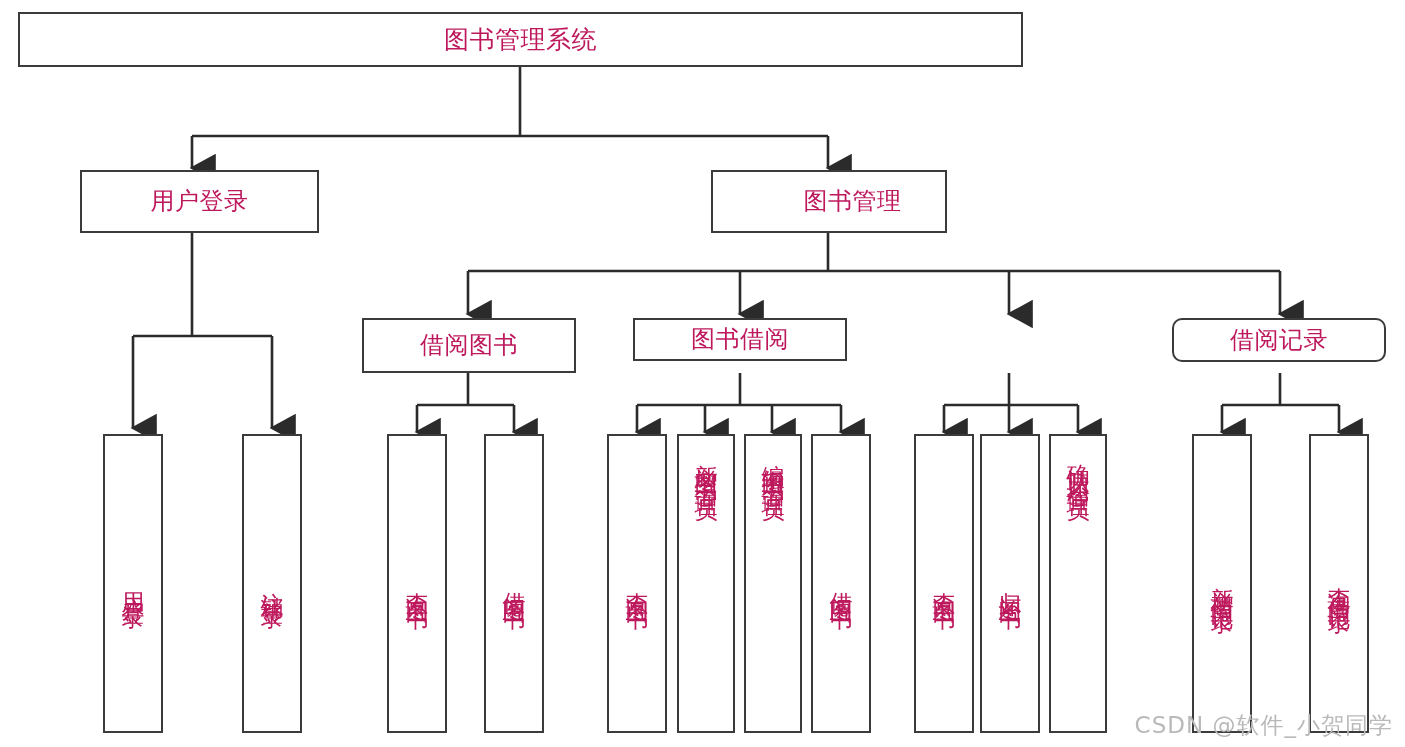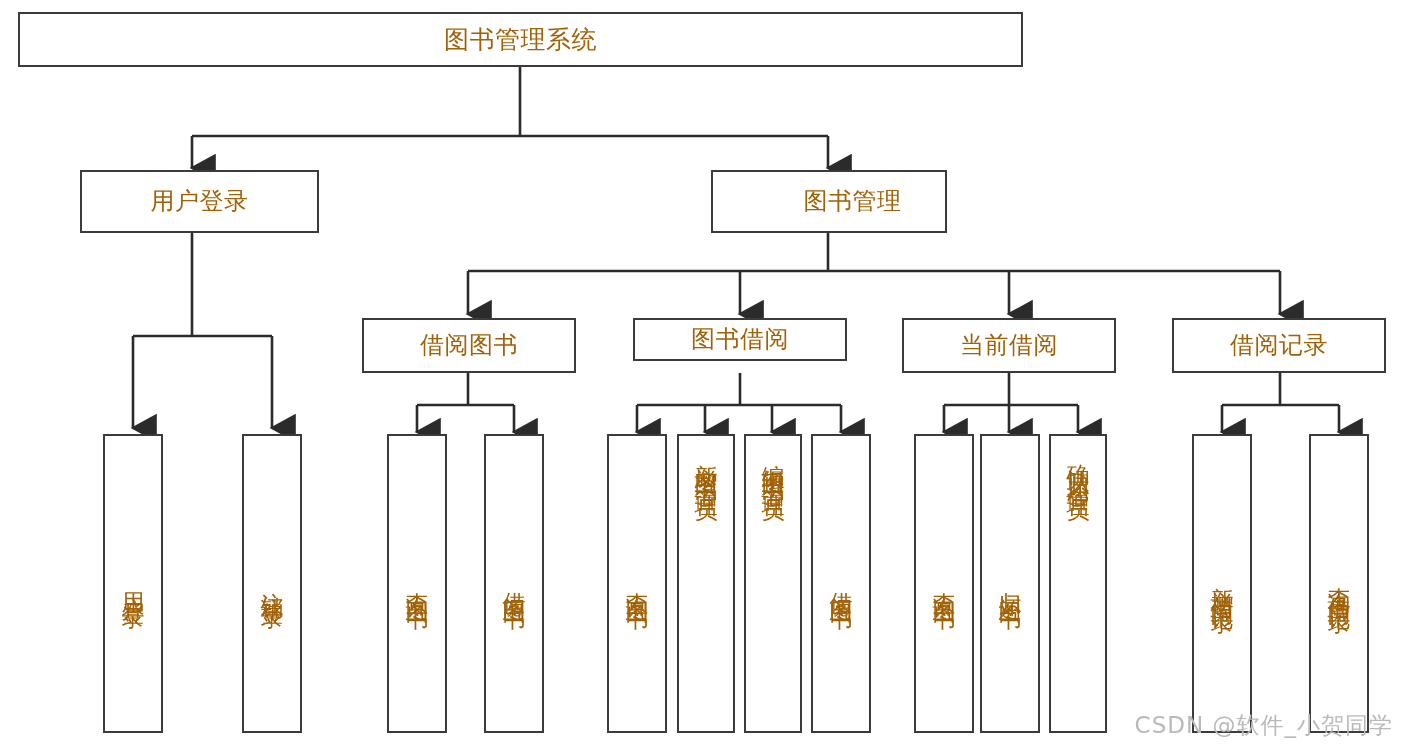--- a/index.html
+++ b/index.html
@@ -26,21 +26,21 @@
     pointer-events: none;
   }
   .node {
     position: absolute;
     box-sizing: border-box;
     background: #ffffff;
     border: 2.5px solid #3b3b3b;
     display: flex;
     align-items: center;
     justify-content: center;
-    color: #a16207;
+    color: #be185d;
   }
   .node .label {
     display: block;
     text-align: center;
     line-height: 1.18;
     letter-spacing: 0.5px;
   }
   
   .node.horiz .label {
     writing-mode: horizontal-tb;
@@ -142,24 +142,21 @@
   <div class="node horiz" style="left:711px; top:170px; width:236px; height:63px;padding-left:47px;">
     <span class="label">图书管理</span>
   </div>
 
   <div class="node horiz" style="left:362px; top:318px; width:214px; height:55px;">
     <span class="label">借阅图书</span>
   </div>
   <div class="node horiz" style="left:633px; top:318px; width:214px; height:43px;">
     <span class="label">图书借阅</span>
   </div>
-  <div class="node horiz" style="left:902px; top:318px; width:214px; height:55px;">
-    <span class="label">当前借阅</span>
-  </div>
-  <div class="node horiz" style="left:1172px; top:318px; width:214px; height:55px;">
+  <div class="node horiz" style="left:1172px; top:318px; width:214px; height:44px;border-radius:10px;">
     <span class="label">借阅记录</span>
   </div>
 
   <div class="node vert centered" style="left:103px; top:434px; width:60px; height:299px;">
     <span class="label">用户登录</span>
   </div>
   <div class="node vert centered" style="left:242px; top:434px; width:60px; height:299px;">
     <span class="label">注销登录</span>
   </div>
 

